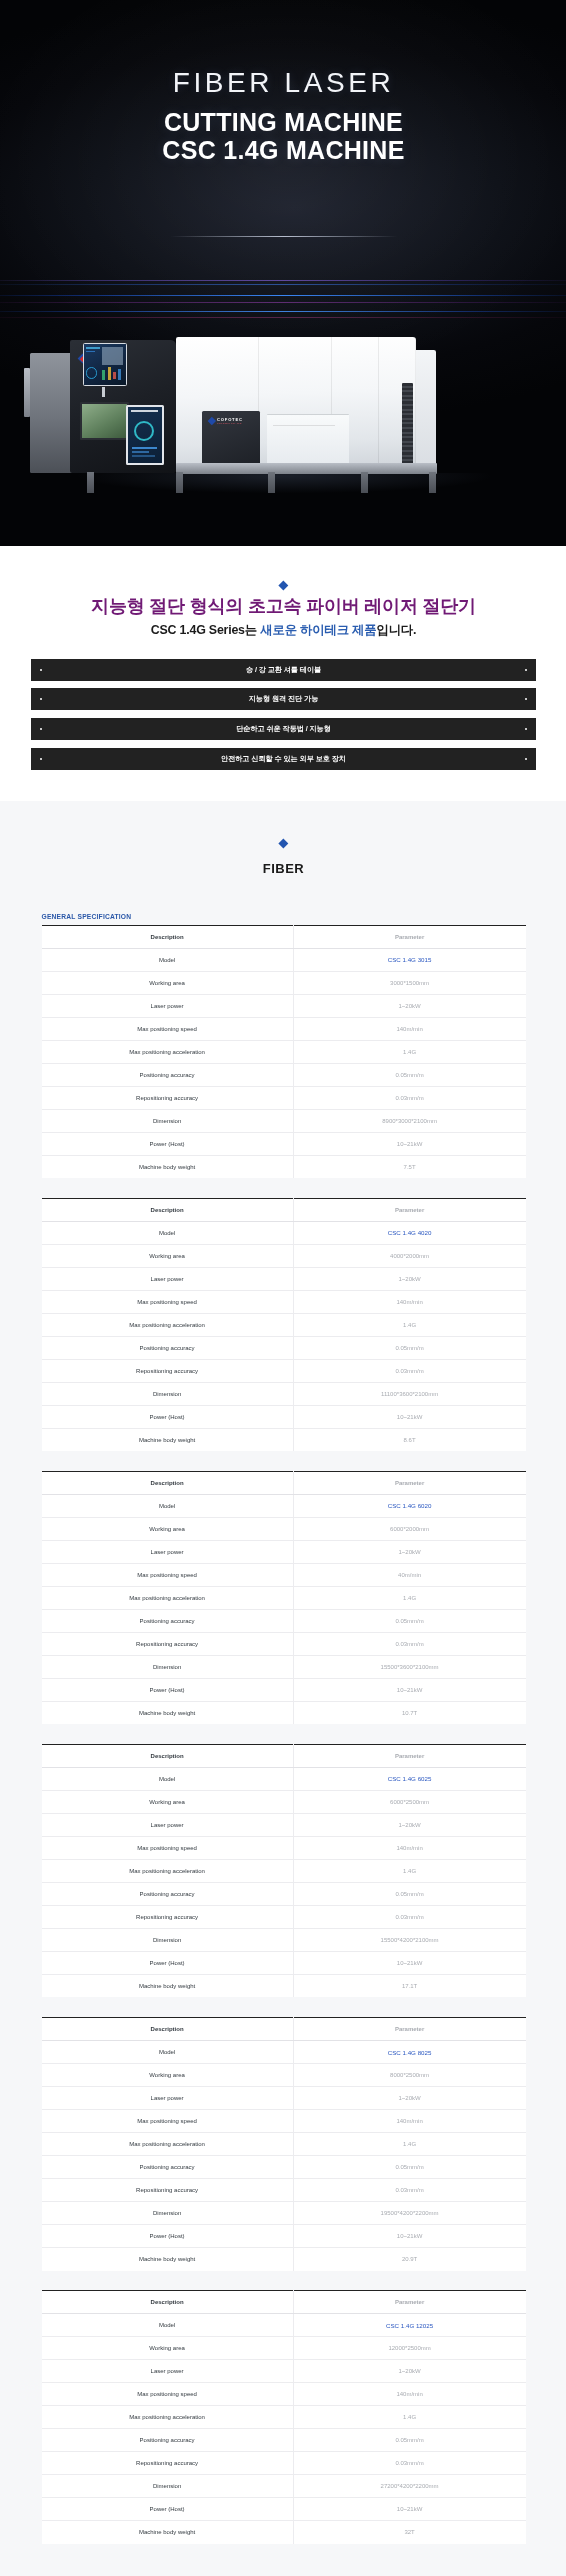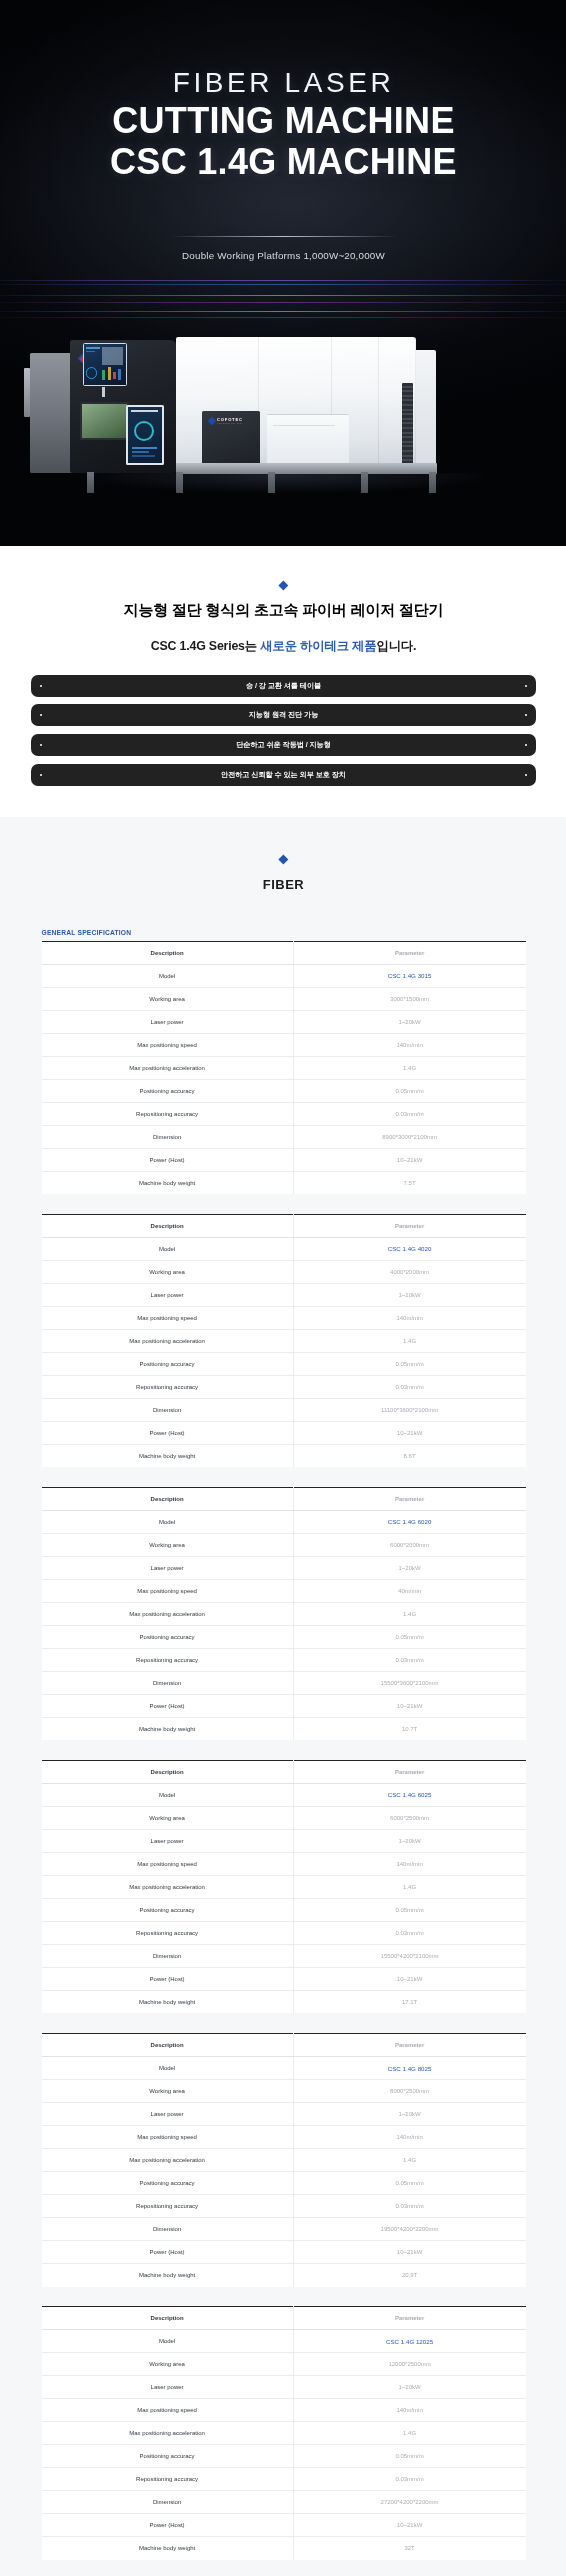--- a/index.html
+++ b/index.html
@@ -43,22 +43,22 @@
   .hero-eyebrow{
     font-size:28px;
     letter-spacing:3.6px;
     color:#f2f4f8;
     font-weight:300;
     line-height:1.05;
     font-family:"Liberation Sans", sans-serif;
     text-shadow:0 0 9.3px rgba(160,190,255,.16);
   }
   .hero-h1{
-    margin-top:4px;
-    font-size:36px;
+    margin-top:11px;
+    font-size:25px;
     font-weight:bold;
     letter-spacing:0.3px;
     color:#ffffff;
     line-height:1.12;
     text-shadow:0 0 11.3px rgba(170,200,255,.14);
   }
   .hero-h1 .line2{ display:block; }
   .hero-rule{
     position:absolute; top:236px; left:50%; transform:translateX(-50%);
     width:227px; height:1px;
@@ -194,34 +194,34 @@
 
   
   .intro{
     width:567px; background:#ffffff; padding-top:36px; text-align:center;
   }
   .diamond{
     width:6.7px; height:6.7px; background:#2255b0; transform:rotate(45deg);
     display:inline-block;
   }
   .intro-l1{
-    margin-top:10px; font-size:15px; font-weight:bold; color:#000000; letter-spacing:-0.2px;
+    margin-top:3px; font-size:18px; font-weight:bold; color:#701a75; letter-spacing:-0.2px;
   }
   .intro-l2{
-    margin-top:18px; font-size:12.4px; font-weight:bold; color:#1b1b1b; letter-spacing:-0.2px;
+    margin-top:4px; font-size:12.4px; font-weight:bold; color:#1b1b1b; letter-spacing:-0.2px;
   }
   .intro-l2 .hl{ color:#2a5db0; }
 
   
   .features{ width:567px; background:#ffffff; padding:19.6px 0 31px 0; }
   .fbar{
     position:relative;
     width:505px; margin:0 auto 7.7px auto; height:22px;
     background:#222222;
-    display:flex; align-items:center; justify-content:center;border-radius:7px;
+    display:flex; align-items:center; justify-content:center;
   }
   .fbar:last-child{ margin-bottom:0; }
   .fbar .dot{
     position:absolute; top:50%; margin-top:-1px; width:2.1px; height:2.1px;
     background:#ffffff; border-radius:50%;
   }
   .fbar .dot.l{ left:9.3px; }
   .fbar .dot.r{ right:9.3px; }
   .fbar .flabel{
     color:#ffffff; font-size:7.2px; font-weight:bold; letter-spacing:-0.1px;
@@ -287,21 +287,20 @@
 
   <div class="hero-title-wrap">
     <div class="hero-eyebrow">FIBER LASER</div>
     <div class="hero-h1">
       <span>CUTTING MACHINE</span>
       <span class="line2">CSC 1.4G MACHINE</span>
     </div>
   </div>
 
   <div class="hero-rule"></div>
-  <div class="hero-sub">Double Working Platforms 1,000W~20,000W</div>
 
   <div class="machine">
     <div class="m-floor"></div>
     <div class="m-leftcol"></div>
 
     <div class="m-head">
       <div class="m-brand">
         <span class="bmark"></span>
         <span class="btxt">COFOTEC</span>
         <span class="bsub">COFOTEC CO.,LTD</span>

